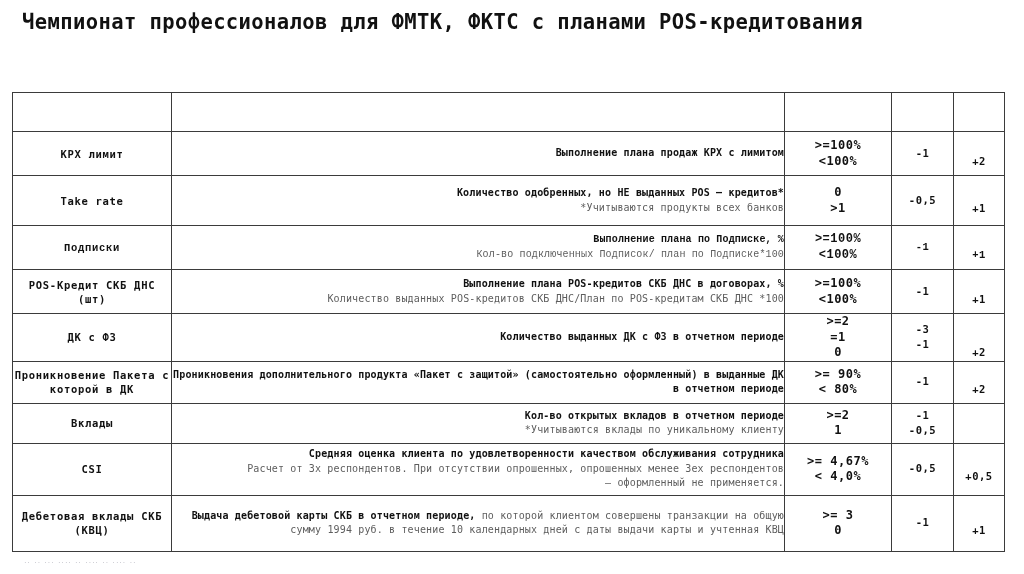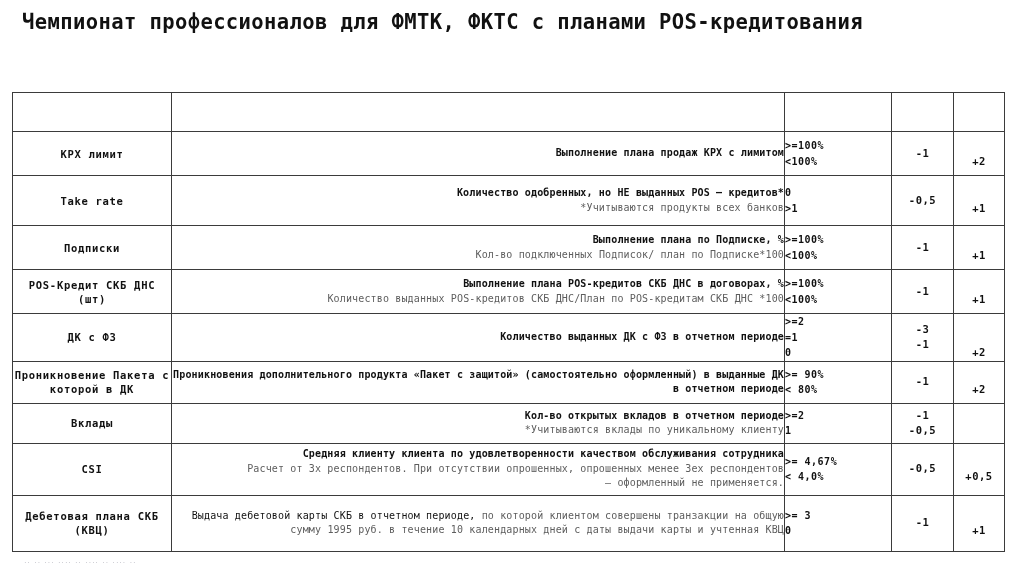--- a/index.html
+++ b/index.html
@@ -74,25 +74,25 @@
   }
   td.desc{
     text-align:right;
     font-size:10px;
     line-height:14.5px;
     padding:5px 9px 5px 10px;
     letter-spacing:0.15px;
   }
   td.desc .main{font-weight:bold;color:#111;display:block;}
   td.desc .sub{color:#5d5d5d;display:block;}
-  td.desc .inline-main{font-weight:normal;color:#111;}
+  td.desc .inline-main{font-weight:bold;color:#111;}
   td.desc .inline-sub{color:#5d5d5d;}
   td.target{
-    text-align:left;
-    font-size:10px;
+    text-align:center;
+    font-size:12px;
     font-weight:bold;
     line-height:15.5px;
     letter-spacing:0.5px;
   }
   td.bonus{
     background:#dfeeda;
     text-align:center;
     font-size:10.5px;
     font-weight:bold;
     line-height:15.5px;
@@ -188,21 +188,21 @@
               <span class="val-line">&gt;1</span>
             </td>
             <td class="bonus">
               <span class="val-line">-0,5</span>
             </td>
             <td class="penalty">
               <span class="val-spacer">&nbsp;</span>
               <span class="val-line">+1</span>
             </td>
           </tr>
-          <tr style="height: 44px;">
+          <tr style="height: 44px; font-family: Liberation Mono, monospace;">
             <td class="ind">
               <span class="stack">Подписки</span>
             </td>
             <td class="desc">
               <span class="main">Выполнение плана по Подписке, %</span>
               <span class="sub">Кол-во подключенных Подписок/ план по Подписке*100</span>
             </td>
             <td class="target">
               <span class="val-line">&gt;=100%</span>
               <span class="val-line">&lt;100%</span>
@@ -293,42 +293,42 @@
               <span class="val-line">-1</span>
               <span class="val-line">-0,5</span>
             </td>
             <td class="penalty"></td>
           </tr>
           <tr style="height: 52px;">
             <td class="ind">
               <span class="stack">CSI</span>
             </td>
             <td class="desc">
-              <span class="main">Средняя клиенту клиента по удовлетворенности качеством обслуживания сотрудника</span>
+              <span class="main">Средняя оценка клиента по удовлетворенности качеством обслуживания сотрудника</span>
               <span class="sub">Расчет от 3х респондентов. При отсутствии опрошенных, опрошенных менее 3ех респондентов</span>
               <span class="sub">– оформленный не применяется.</span>
             </td>
             <td class="target">
               <span class="val-line">&gt;= 4,67%</span>
               <span class="val-line">&lt; 4,0%</span>
             </td>
             <td class="bonus">
               <span class="val-line">-0,5</span>
             </td>
             <td class="penalty">
               <span class="val-spacer">&nbsp;</span>
               <span class="val-line">+0,5</span>
             </td>
           </tr>
           <tr style="height: 56px;">
             <td class="ind">
-              <span class="stack">Дебетовая плана СКБ</span>
+              <span class="stack">Дебетовая вклады СКБ</span>
               <span class="stack">(КВЦ)</span>
             </td>
-            <td class="desc"><span><span class="inline-main">Выдача дебетовой карты СКБ в отчетном периоде,</span><span class="inline-sub"> по которой клиентом совершены транзакции на общую сумму 1995 руб. в течение 10 календарных дней с даты выдачи карты и учтенная КВЦ</span></span></td>
+            <td class="desc"><span><span class="inline-main">Выдача дебетовой карты СКБ в отчетном периоде,</span><span class="inline-sub"> по которой клиентом совершены транзакции на общую сумму 1994 руб. в течение 10 календарных дней с даты выдачи карты и учтенная КВЦ</span></span></td>
             <td class="target">
               <span class="val-line">&gt;= 3</span>
               <span class="val-line">0</span>
             </td>
             <td class="bonus">
               <span class="val-line">-1</span>
             </td>
             <td class="penalty">
               <span class="val-spacer">&nbsp;</span>
               <span class="val-line">+1</span>

